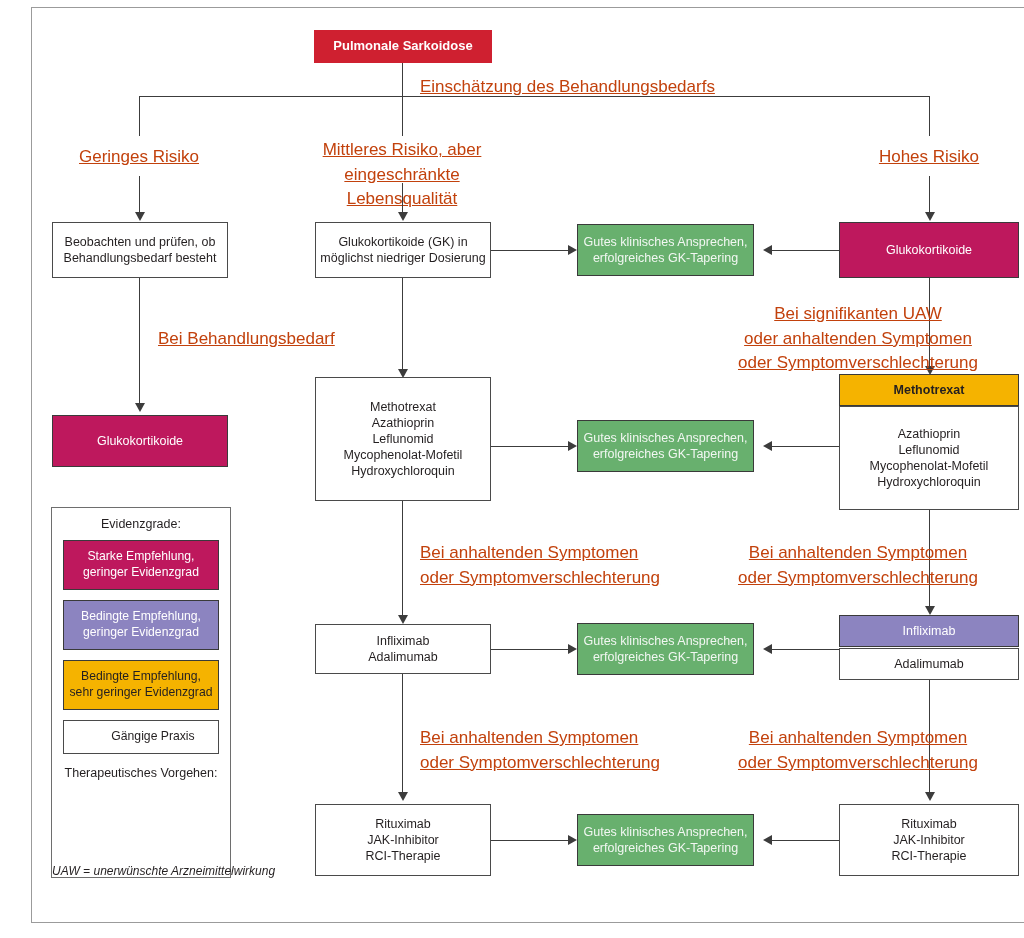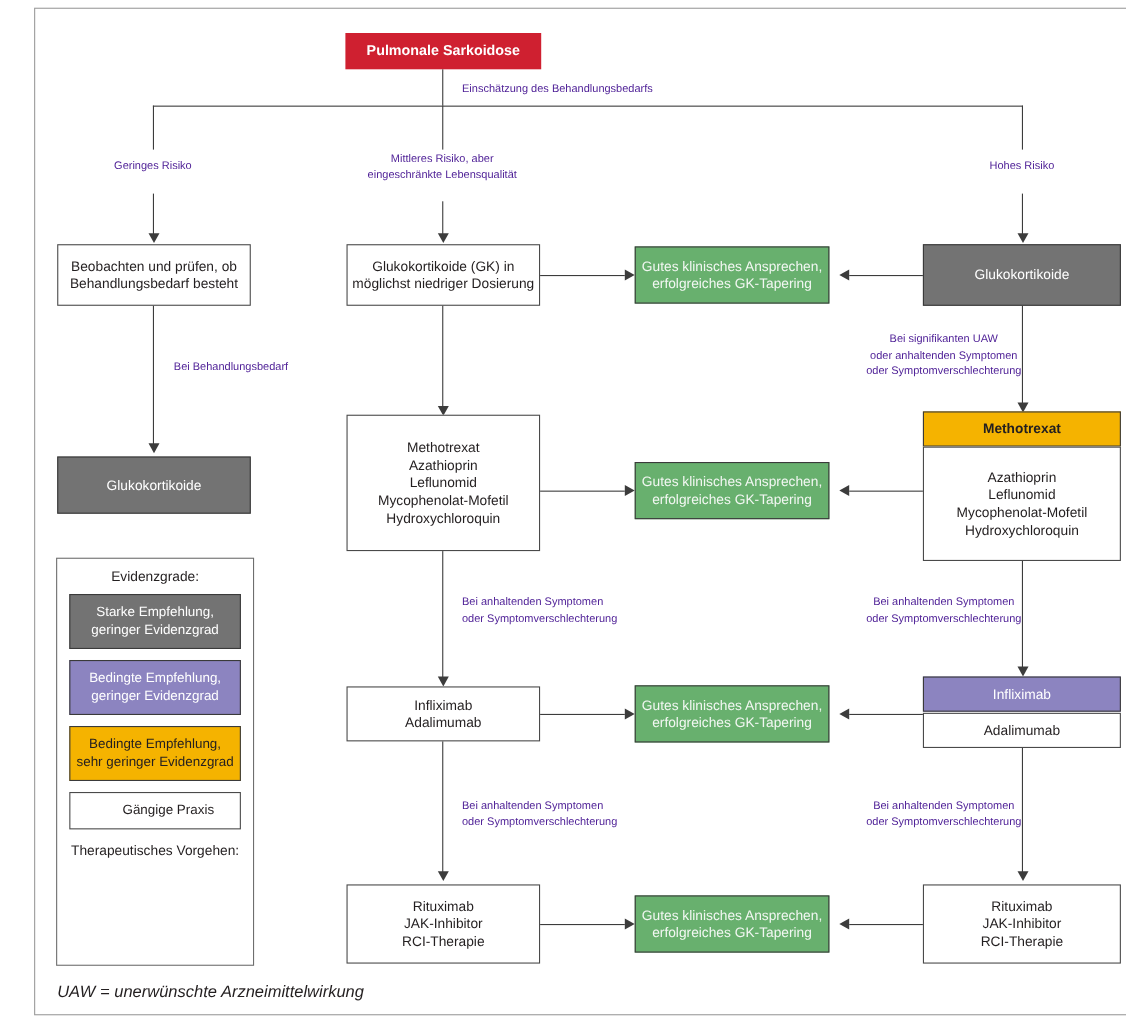--- a/index.html
+++ b/index.html
@@ -28,33 +28,34 @@
     align-items:center;
     justify-content:center;
     text-align:center;
     line-height:1.28;
     font-size:12.5px;
     padding:2px 4px;
   }
   .node span{display:block;}
 
   .box-white{background:#ffffff;border:1.4px solid #4a4a4a;color:#231f20;}
-  .box-blue{background:#737373;border:1.4px solid #3a3a3a;color:#ffffff;}
+  .box-blue{background:#be185d;border:1.4px solid #3a3a3a;color:#ffffff;}
   .box-green{background:#68b06e;border:1.4px solid #3a3a3a;color:#f2f7f2;}
   .box-orange{background:#f5b300;border:1.4px solid #3a3a3a;color:#231f20;font-weight:bold;}
   .box-purple{background:#8c84c0;border:1.4px solid #3a3a3a;color:#ffffff;}
   .box-red{background:#cf2030;border:none;color:#ffffff;font-weight:bold;font-size:13px;}
 
   
   .label{
     position:absolute;
-    font-size:10px;
+    font-size:17px;
     line-height:1.45;
-    color:#4c1d95;
+    color:#c2410c;
     white-space:pre-line;
+    text-decoration:underline;
   }
   .label.ctr{text-align:center;}
   .label.lft{text-align:left;}
 
   
   .vline{position:absolute;width:0;border-left:1.5px solid #3c3c3c;}
   .hline{position:absolute;height:0;border-top:1.5px solid #3c3c3c;}
   .arrow-d{
     position:absolute;width:0;height:0;
     border-left:5px solid transparent;
@@ -86,22 +87,22 @@
     position:absolute;left:0;width:180px;
     text-align:center;font-size:12.5px;color:#231f20;
   }
   .legend-swatch{
     position:absolute;left:12px;width:156px;
     box-sizing:border-box;
     display:flex;align-items:center;justify-content:center;
     text-align:center;font-size:12.2px;line-height:1.3;
   }
   .footnote{
-    position:absolute;left:28px;top:893px;
-    font-style:italic;font-size:15px;color:#231f20;
+    position:absolute;left:28px;top:864px;
+    font-style:italic;font-size:12px;color:#231f20;
   }
 </style>
 </head>
 <body>
 
 <div id="canvas">
   <div class="frame"></div>
 
   <div class="node box-red" style="left:290px;top:30px;width:178px;height:33px;">
     <span>Pulmonale Sarkoidose</span>

